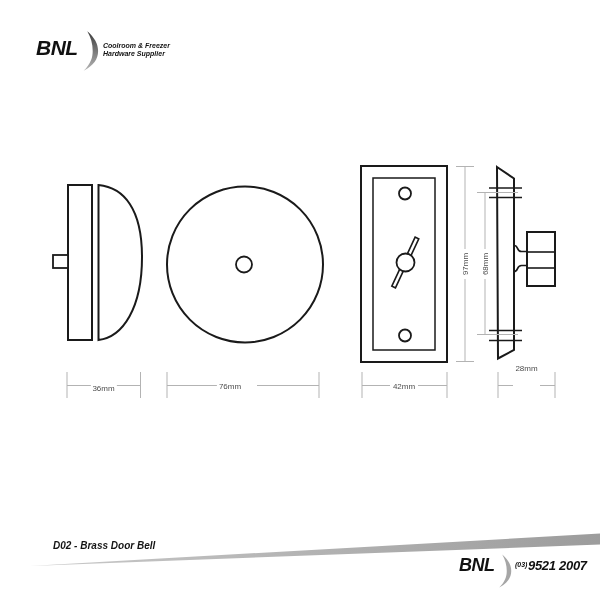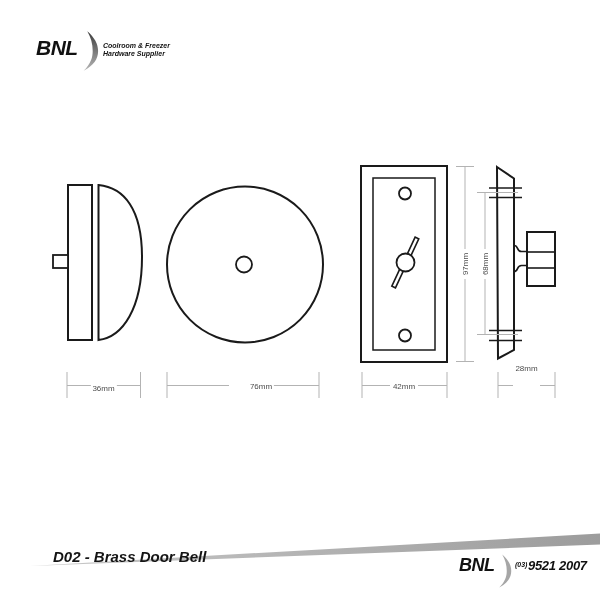--- a/index.html
+++ b/index.html
@@ -26,22 +26,22 @@
 
   
   .dim-label{
     position:absolute;font-size:8px;color:#4d4d4d;background:#fff;
     padding:0 2px;white-space:nowrap;transform:translate(-50%,-50%);
   }
   .dim-label.vertical{transform:translate(-50%,-50%) rotate(-90deg);}
 
   
   .footer-title{
-    position:absolute;left:53px;top:540px;font-size:15px;font-weight:bold;
-    font-style:italic;color:#141414;white-space:nowrap;margin-top:8px;
+    position:absolute;left:53px;top:540px;font-size:10px;font-weight:bold;
+    font-style:italic;color:#141414;white-space:nowrap;
   }
   .logo-bottom{position:absolute;left:459px;top:552px;width:140px;height:42px;}
   .logo-bottom .bnl{
     position:absolute;left:0;top:6px;font-size:18px;line-height:15px;
     font-weight:bold;font-style:italic;color:#111;letter-spacing:-0.5px;
   }
   .logo-bottom .swoosh{position:absolute;left:38px;top:0;}
   .logo-bottom .area{
     position:absolute;left:56px;top:9px;font-size:7px;font-weight:bold;
     font-style:italic;color:#111;
@@ -143,21 +143,21 @@
     <defs>
       <linearGradient id="wedgeGrad" x1="0" y1="0" x2="1" y2="0">
         <stop offset="0" stop-color="#c9c9c9"></stop>
         <stop offset="1" stop-color="#9c9c9c"></stop>
       </linearGradient>
     </defs>
     <polygon points="30,566 600,533.5 600,544.5" fill="url(#wedgeGrad)"></polygon>
   </svg>
 
   <span class="dim-label" style="left:103.5px;top:388px">36mm</span>
-  <span class="dim-label" style="left:261px;top:385.5px">76mm</span>
+  <span class="dim-label" style="left:230px;top:385.5px">76mm</span>
   <span class="dim-label" style="left:404px;top:385.5px">42mm</span>
   <span class="dim-label" style="left:526.5px;top:368px">28mm</span>
   <span class="dim-label vertical" style="left:465px;top:263.5px">97mm</span>
   <span class="dim-label vertical" style="left:485px;top:263.5px">68mm</span>
 
   <div class="footer-title">D02 - Brass Door Bell</div>
 
   <div class="logo-bottom">
     <span class="bnl">BNL</span>
     <svg class="swoosh" width="15" height="38" viewBox="0 0 20 44">

